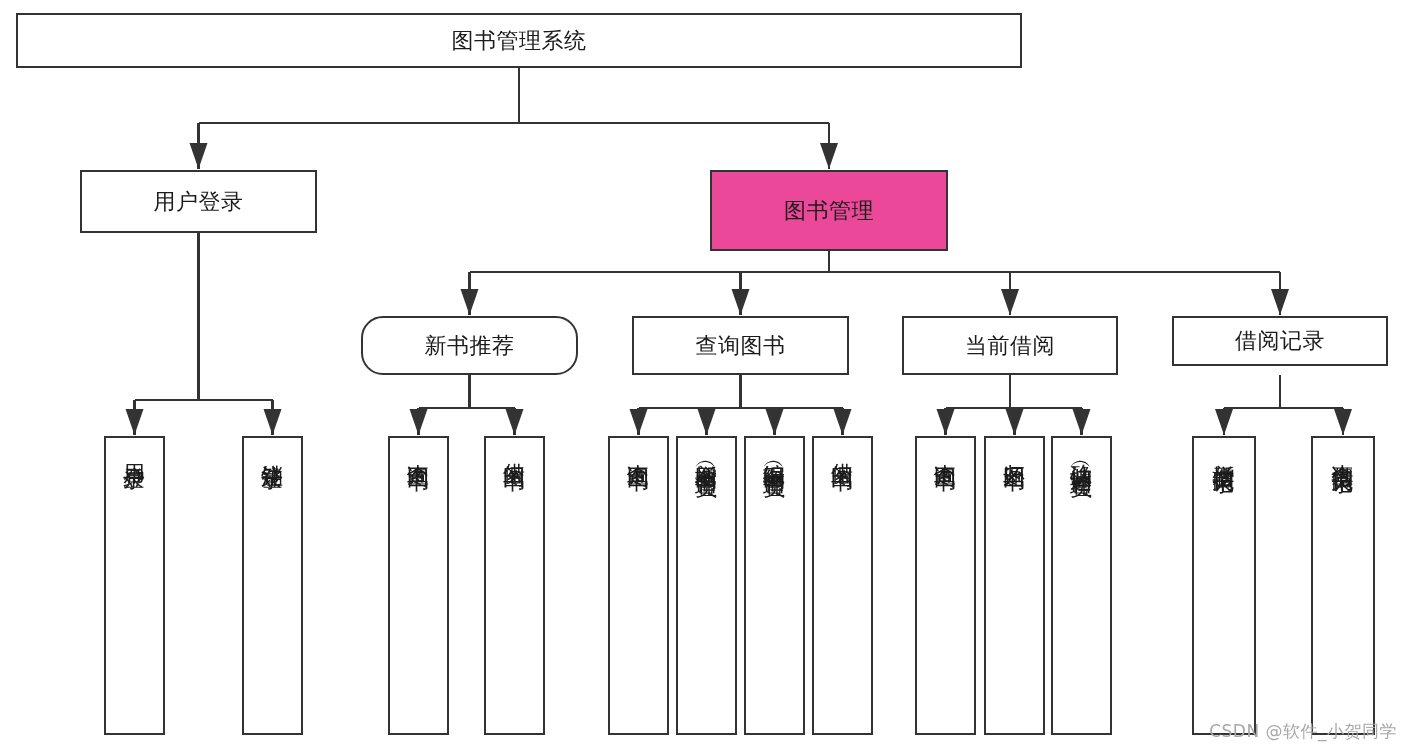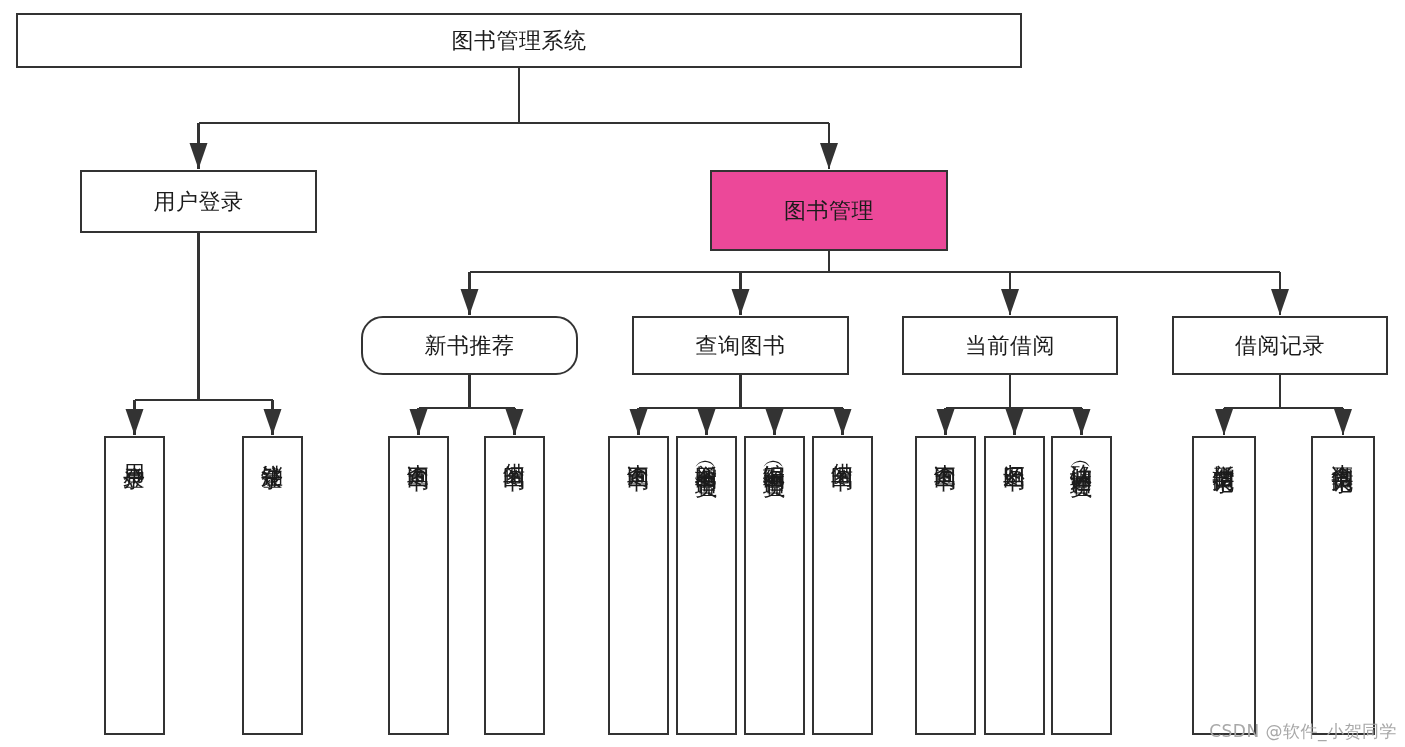--- a/index.html
+++ b/index.html
@@ -153,21 +153,21 @@
       </div>
       <div class="node-box level-3" style="left: 361px; top: 316px; width: 217px; height: 59px; border-color: rgb(51, 51, 51); background: rgb(255, 255, 255); border-radius: 22px;">
         <span class="node-label" style="color: rgb(27, 27, 27);">新书推荐</span>
       </div>
       <div class="node-box level-3" style="left: 632px; top: 316px; width: 217px; height: 59px; border-color: rgb(51, 51, 51); background: rgb(255, 255, 255);">
         <span class="node-label" style="color: rgb(27, 27, 27);">查询图书</span>
       </div>
       <div class="node-box level-3" style="left: 902px; top: 316px; width: 216px; height: 59px; border-color: rgb(51, 51, 51); background: rgb(255, 255, 255);">
         <span class="node-label" style="color: rgb(27, 27, 27);">当前借阅</span>
       </div>
-      <div class="node-box level-3" style="left: 1172px; top: 316px; width: 216px; height: 59px; border-color: rgb(51, 51, 51); background: rgb(255, 255, 255);">
+      <div class="node-box level-3" style="left: 1172px; top: 316px; width: 216px; height: 50px; border-color: rgb(51, 51, 51); background: rgb(255, 255, 255);">
         <span class="node-label" style="color: rgb(27, 27, 27);">借阅记录</span>
       </div>
       <div class="node-box level-4 vertical" style="left: 104px; top: 436px; width: 61px; height: 299px; border-color: rgb(51, 51, 51); background: rgb(255, 255, 255);">
         <span class="node-label" style="color: rgb(27, 27, 27);">用户登录</span>
       </div>
       <div class="node-box level-4 vertical" style="left: 242px; top: 436px; width: 61px; height: 299px; border-color: rgb(51, 51, 51); background: rgb(255, 255, 255);">
         <span class="node-label" style="color: rgb(27, 27, 27);">注销登录</span>
       </div>
       <div class="node-box level-4 vertical" style="left: 388px; top: 436px; width: 61px; height: 299px; border-color: rgb(51, 51, 51); background: rgb(255, 255, 255);">
         <span class="node-label" style="color: rgb(27, 27, 27);">查询图书</span>

